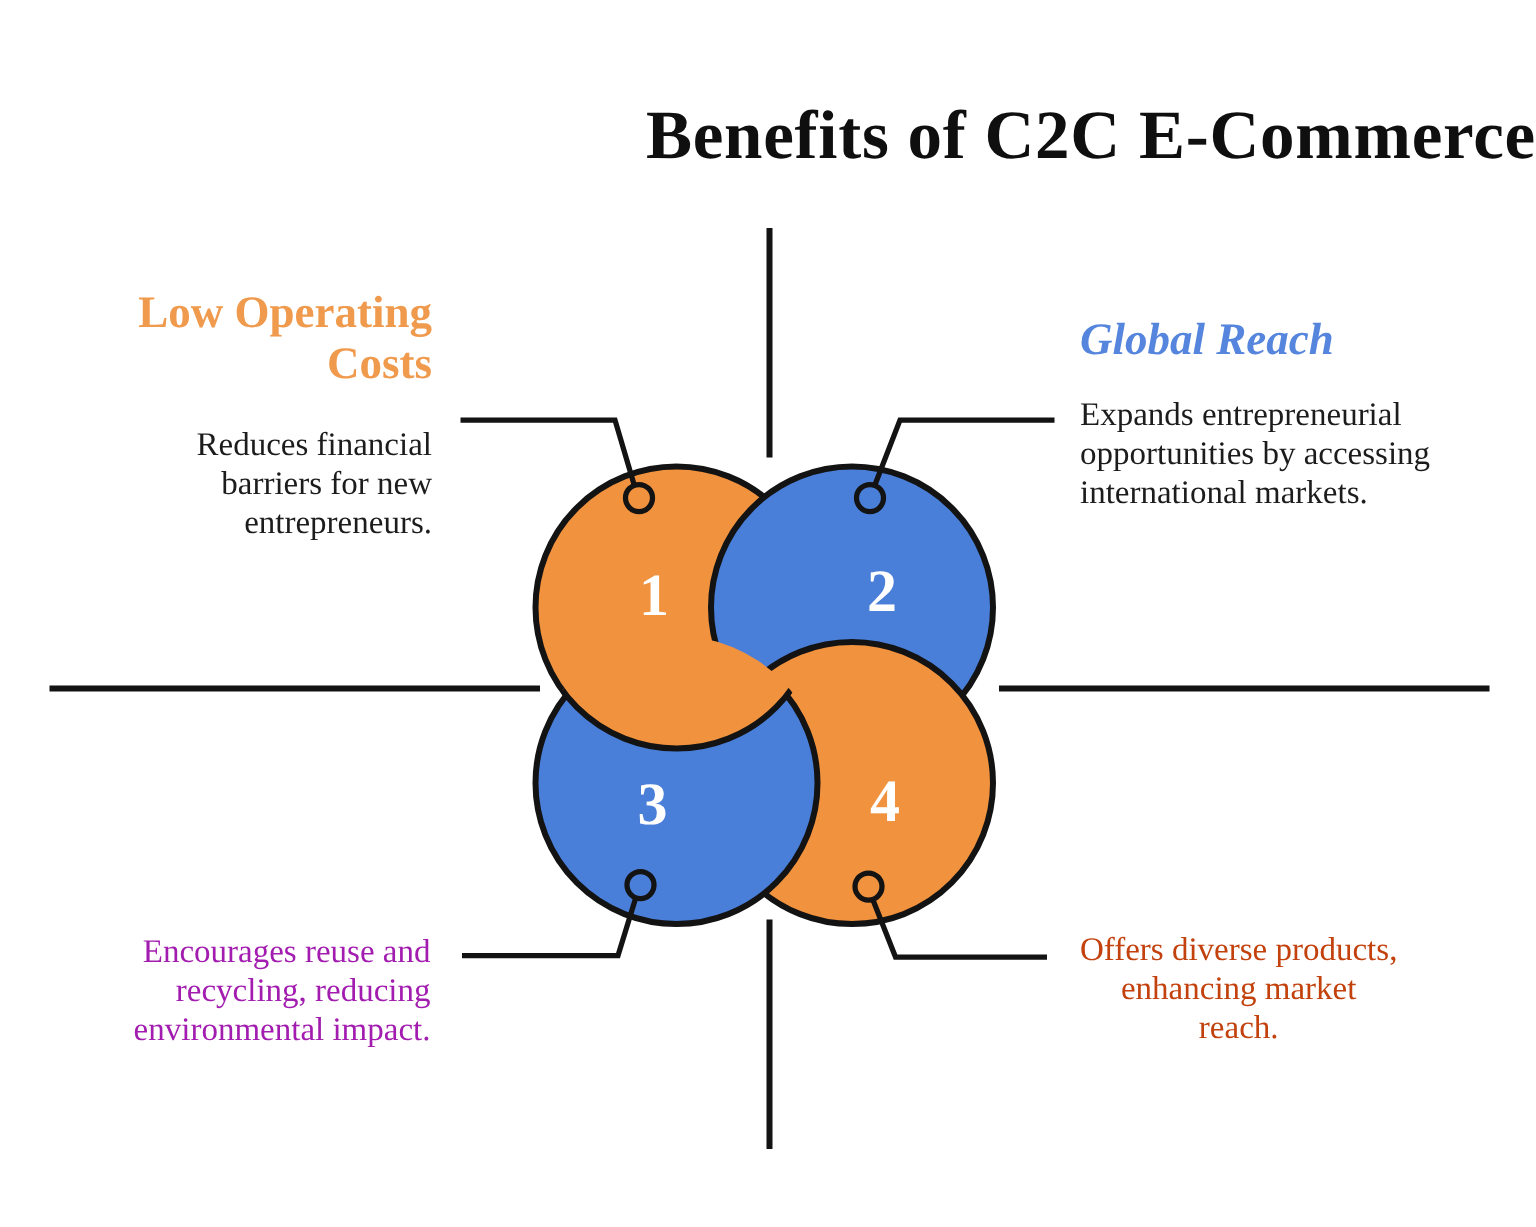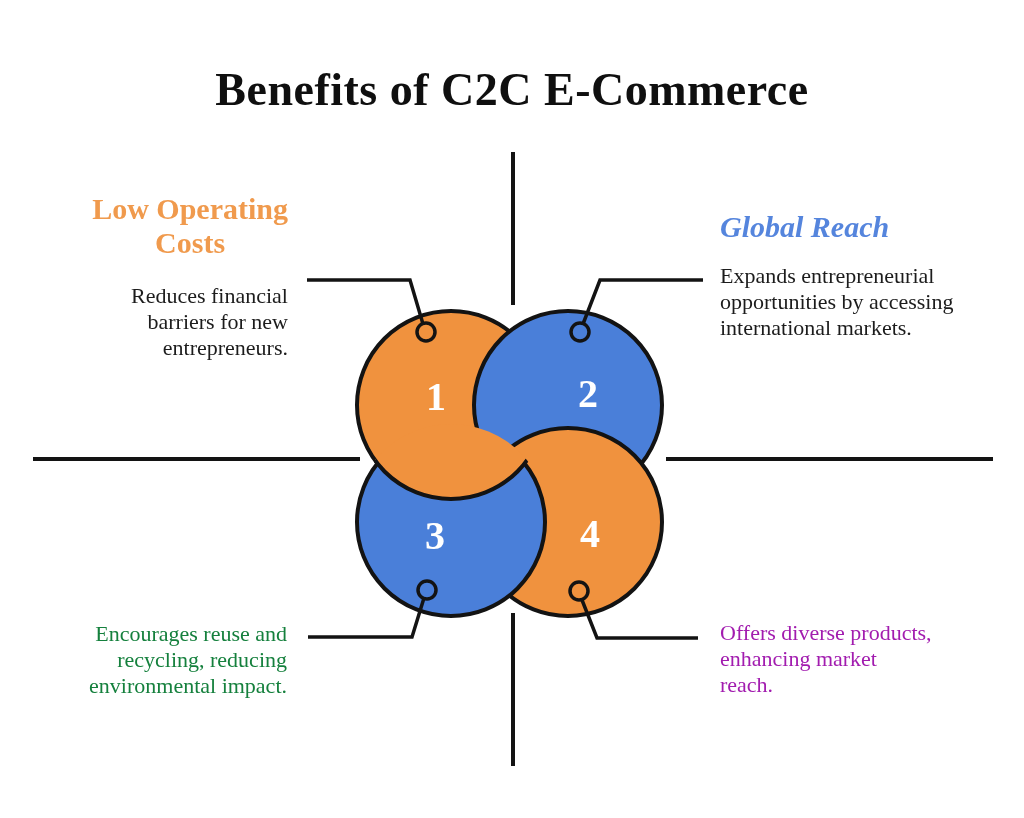--- a/index.html
+++ b/index.html
@@ -38,21 +38,21 @@
   .h-bl { right:737px; top:570px; }
   .d-bl { right:737px; top:621px; }
   .h-br { left:720px;  top:569px; }
   .d-br { left:720px;  top:620px; }
 </style>
 </head>
 <body>
 
 <div class="canvas" style="background: rgb(255, 255, 255);">
 
-  <h1 class="title" style="color: rgb(15, 15, 15);">Benefits of C2C E-Commerce</h1>
+  <h1 class="title" style="color: rgb(15, 15, 15); text-align: right;">Benefits of C2C E-Commerce</h1>
 
   <svg class="diagram" width="1024" height="818" viewBox="0 0 1024 818">
     <defs>
       <clipPath id="clip-circle-3">
         <circle cx="451" cy="522" r="98"></circle>
       </clipPath>
     </defs>
     <g fill="none" stroke="#131313" stroke-linecap="butt">
 
       <line x1="33" y1="459" x2="360" y2="459" stroke-width="4"></line>
@@ -76,32 +76,32 @@
       <circle cx="427" cy="590" r="9" stroke-width="3.5"></circle>
       <circle cx="579" cy="591" r="9" stroke-width="3.5"></circle>
     </g>
   </svg>
 
   <div class="num num-1" style="color: rgb(255, 255, 255);">1</div>
   <div class="num num-2" style="color: rgb(255, 255, 255);">2</div>
   <div class="num num-3" style="color: rgb(255, 255, 255);">3</div>
   <div class="num num-4" style="color: rgb(255, 255, 255);">4</div>
 
-  <div class="heading align-right h-tl" style="color: rgb(240, 154, 77); text-align: center;">Low Operating
+  <div class="heading align-right h-tl" style="color: rgb(240, 154, 77);">Low Operating
 Costs</div>
   <div class="desc align-right d-tl" style="color: rgb(28, 28, 28);">Reduces financial
 barriers for new
 entrepreneurs.</div>
 
   <div class="heading h-tr" style="color: rgb(85, 133, 221); font-style: italic;">Global Reach</div>
   <div class="desc d-tr" style="color: rgb(28, 28, 28);">Expands entrepreneurial
 opportunities by accessing
 international markets.</div>
 
-  <div class="desc align-right d-bl" style="color: #15803d; margin-left: 48px;">Encourages reuse and
+  <div class="desc align-right d-bl" style="color: #a21caf; margin-left: 48px;">Encourages reuse and
 recycling, reducing
 environmental impact.</div>
 
-  <div class="desc d-br" style="color: #a21caf;">Offers diverse products,
+  <div class="desc d-br" style="color: #c2410c; text-align: center;">Offers diverse products,
 enhancing market
 reach.</div>
 
 </div>
 
 </body></html>

